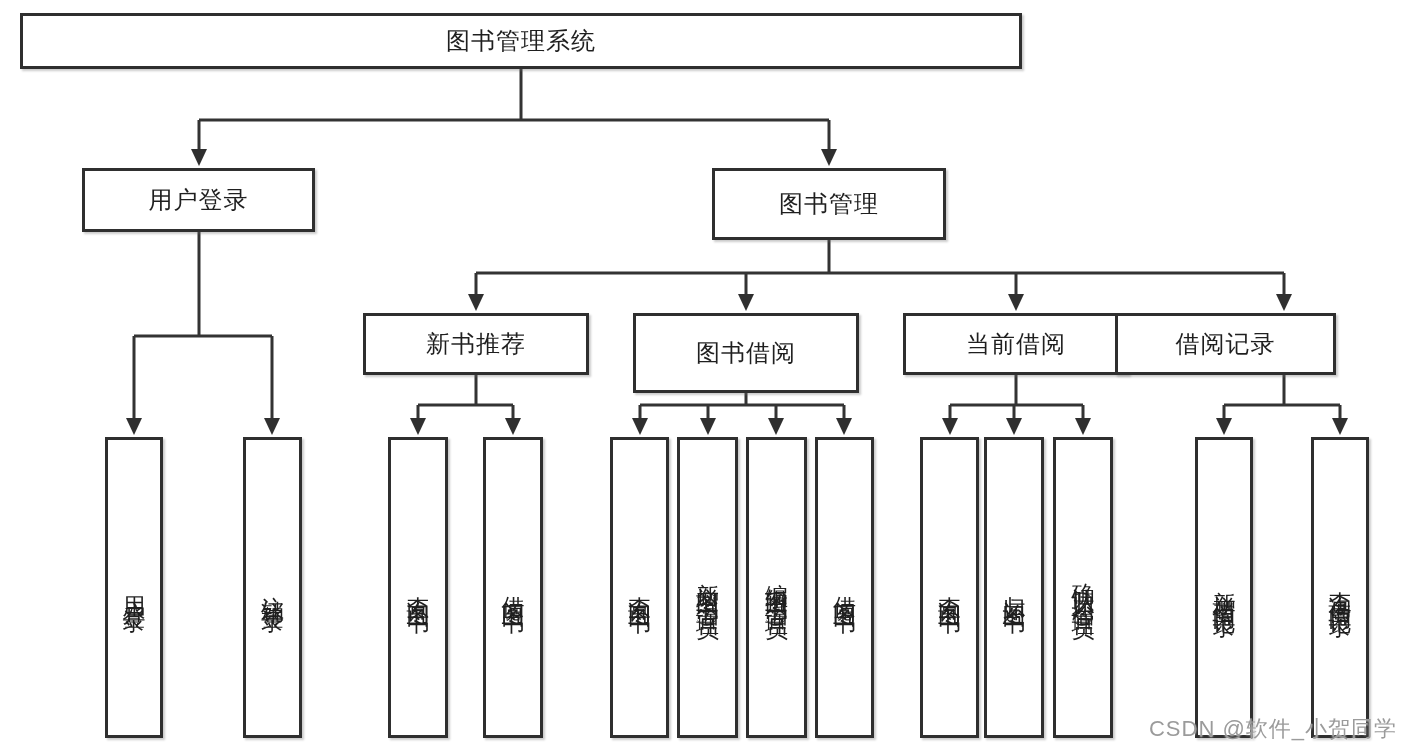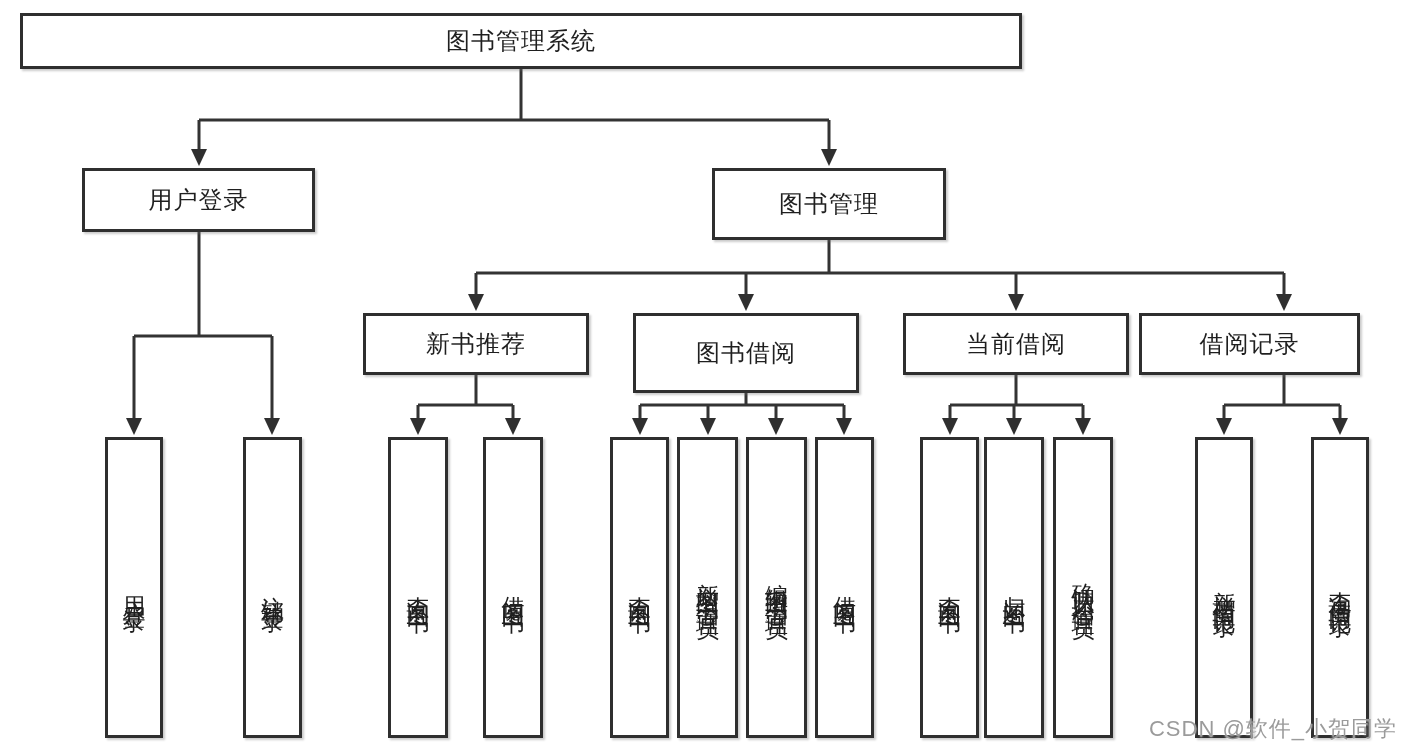--- a/index.html
+++ b/index.html
@@ -66,21 +66,21 @@
   </svg>
 
   <div class="node h-node" style="left:20px; top:13px; width:1002px; height:56px;">图书管理系统</div>
 
   <div class="node h-node" style="left:82px; top:168px; width:233px; height:64px;">用户登录</div>
   <div class="node h-node" style="left:712px; top:168px; width:234px; height:72px;">图书管理</div>
 
   <div class="node h-node" style="left:363px; top:313px; width:226px; height:62px;">新书推荐</div>
   <div class="node h-node" style="left:633px; top:313px; width:226px; height:80px;">图书借阅</div>
   <div class="node h-node" style="left:903px; top:313px; width:226px; height:62px;">当前借阅</div>
-  <div class="node h-node" style="left:1139px; top:313px; width:221px; height:62px;">借阅记录</div>
+  <div class="node h-node" style="left:1115px; top:313px; width:221px; height:62px;">借阅记录</div>
 
   <div class="node v-node" style="left:105px; top:437px; width:58px; height:301px;">用户登录</div>
   <div class="node v-node" style="left:243px; top:437px; width:59px; height:301px;">注销登录</div>
 
   <div class="node v-node" style="left:388px; top:437px; width:60px; height:301px;">查询图书</div>
   <div class="node v-node" style="left:483px; top:437px; width:60px; height:301px;">借阅图书</div>
 
   <div class="node v-node" style="left:610px; top:437px; width:59px; height:301px;">查询图书</div>
   <div class="node v-node" style="left:677px; top:437px; width:61px; height:301px;">新增图书（管理员）</div>
   <div class="node v-node" style="left:746px; top:437px; width:61px; height:301px;">编辑图书（管理员）</div>

